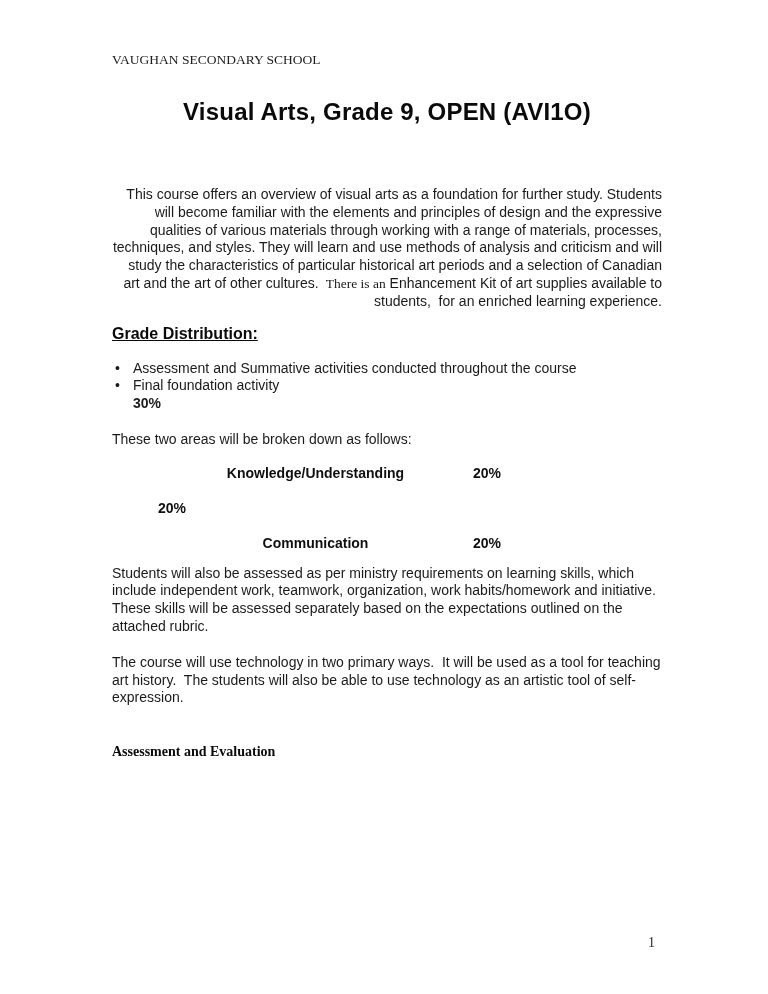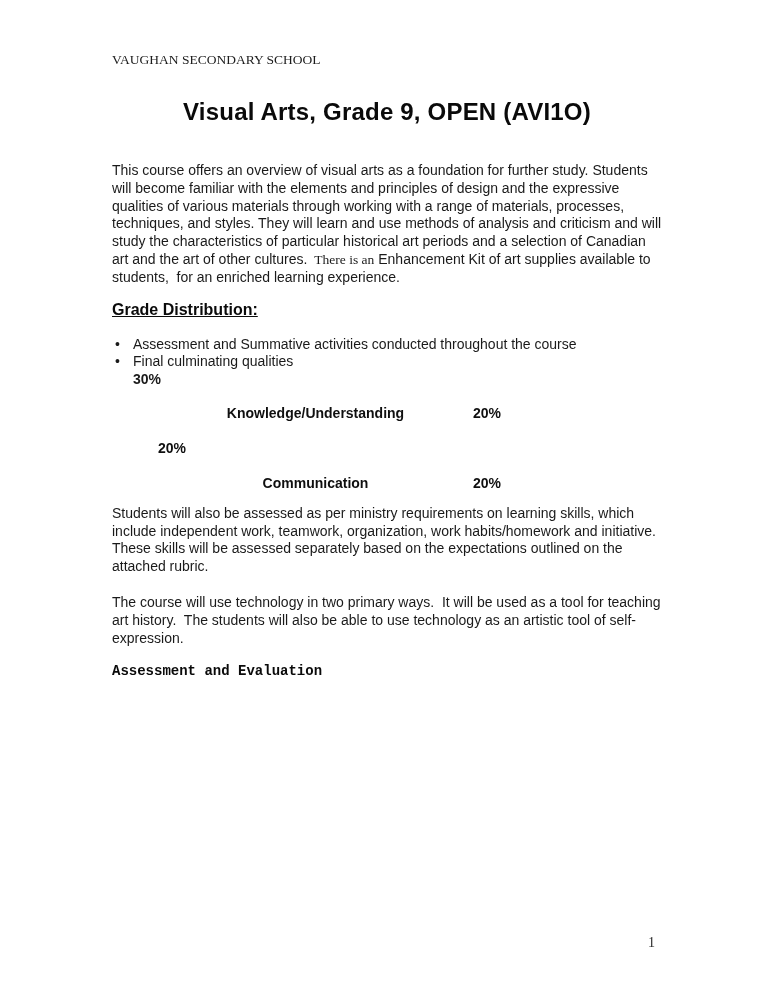--- a/index.html
+++ b/index.html
@@ -39,21 +39,21 @@
     text-align: center;
     letter-spacing: 0.2px;
     color: #0a0a0a;
   }
   .body-text {
     font-size: 14px;
     line-height: 17.8px;
     white-space: pre-wrap;
     color: #1a1a1a;
   }
-  .para-intro { margin-top: 36px; }
+  .para-intro { margin-top: 60px; text-align: right; }
   .serif-fragment {
     font-family: "Liberation Serif", serif;
     font-size: 13.5px;
   }
   .h-grade {
     margin-top: 13px;
     font-size: 16px;
     font-weight: bold;
     line-height: 19px;
     text-decoration: underline;
@@ -87,22 +87,22 @@
     line-height: 17.8px;
     font-weight: bold;
     color: #0f0f0f;
   }
   .grade-row:last-child { margin-bottom: 0; }
   .grade-category { flex: 0 0 315px; text-align: center; }
   .grade-percent { flex: 0 0 auto; }
   .para-skills { margin-top: 12px; }
   .para-tech { margin-top: 18px; }
   .h-assessment {
-    margin-top: 16px;
-    font-family: Liberation Mono, monospace;
+    margin-top: 36px;
+    font-family: Liberation Serif, serif;
     font-size: 14px;
     font-weight: bold;
     line-height: 17px;
     color: #0a0a0a;
   }
   .page-number {
     position: absolute;
     left: 648px;
     top: 927px;
     font-family: "Liberation Serif", serif;
@@ -128,26 +128,27 @@
     <div class="bullet-list">
       <div class="bullet-row">
         <span class="bullet-dot">•</span>
         <div class="bullet-body">
           <div>Assessment and Summative activities conducted throughout the course</div>
         </div>
       </div>
       <div class="bullet-row">
         <span class="bullet-dot">•</span>
         <div class="bullet-body">
-          <div>Final culminating qualities</div>
+          <div>Final foundation activity</div>
           <div class="bullet-percent">30%</div>
         </div>
       </div>
     </div>
 
+    <div class="body-text para-these">These two areas will be broken down as follows:</div>
 
     <div class="grade-table">
       <div class="grade-row">
         <span class="grade-category">Knowledge/Understanding</span>
         <span class="grade-percent">20%</span>
       </div>
       <div class="grade-row">
         <span class="grade-percent">20%</span>
       </div>
       <div class="grade-row">

